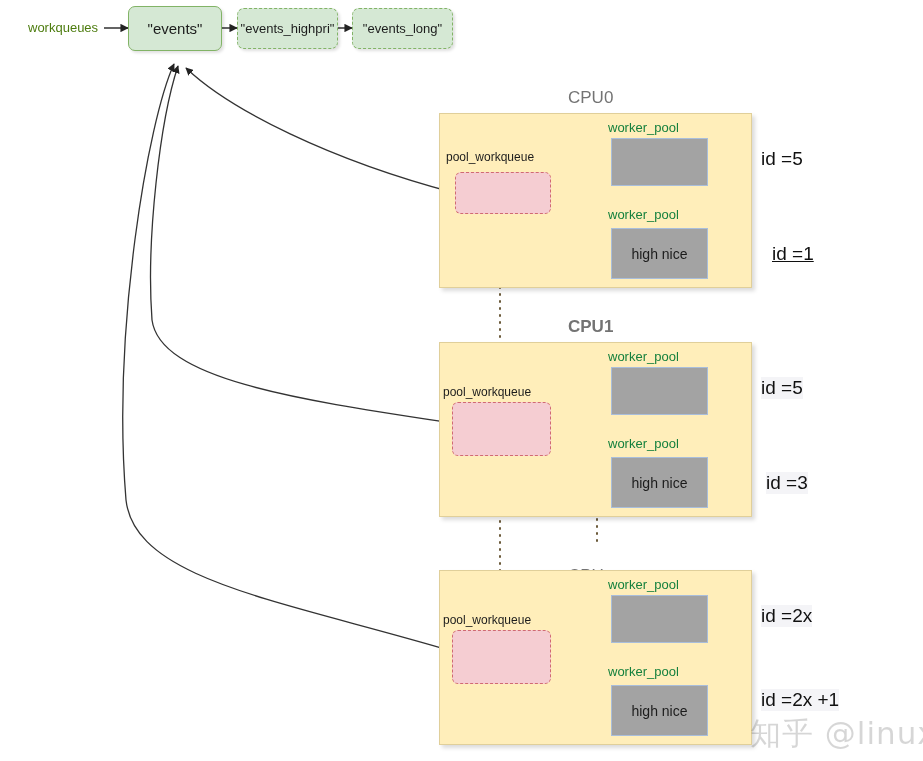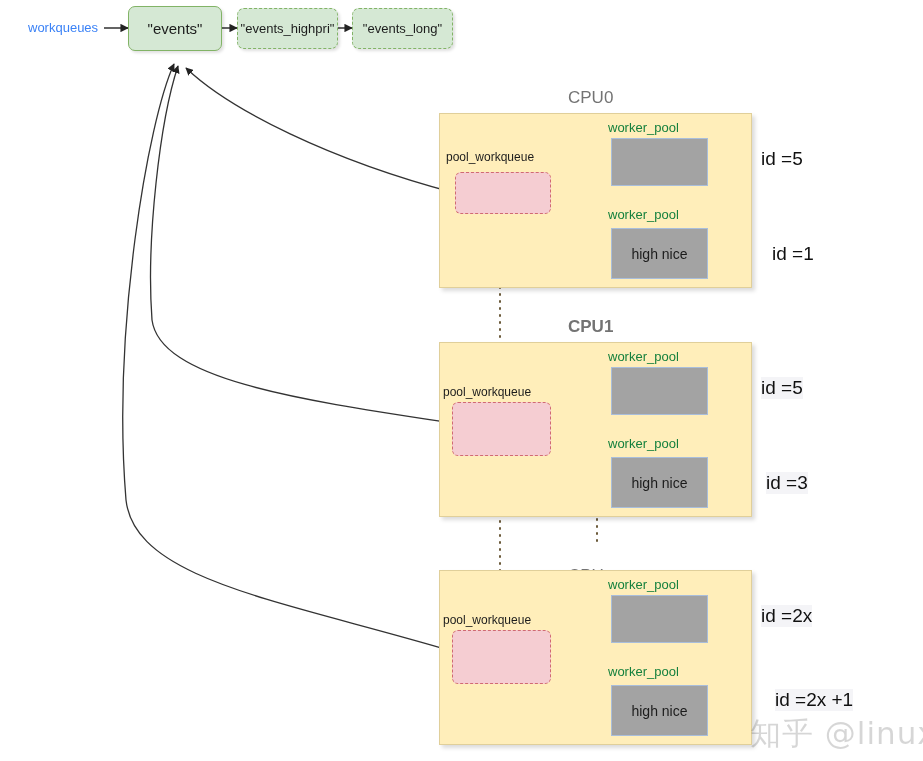--- a/index.html
+++ b/index.html
@@ -44,21 +44,21 @@
   }
   .wq-box.dashed {
     border-style: dashed;
   }
   .wq-box.small-text {
     font-size: 13px;
   }
   .plain-label {
     position: absolute;
     font-size: 13px;
-    color: #3b82f6;
+    color: #4d7c0f;
     white-space: nowrap;
   }
   
   .cpu-box {
     background: #ffeeba;
     border: 1px solid #e0cf9a;
     box-shadow: 3px 3px 4px rgba(0,0,0,0.14);
   }
   .cpu-title {
     position: absolute;
@@ -179,21 +179,21 @@
   <div class="wp-label" style="left:608px; top:120px;">worker_pool</div>
   <div class="node wp-box" style="left:611px; top:138px; width:97px; height:48px;">
     <span></span>
   </div>
   <div class="id-label" style="left:761px; top:148px;">id =5</div>
 
   <div class="wp-label" style="left:608px; top:207px;">worker_pool</div>
   <div class="node wp-box" style="left:611px; top:228px; width:97px; height:51px;">
     <span>high nice</span>
   </div>
-  <div class="id-label" style="left:772px; top:243px;">id =1</div>
+  <div class="id-label" style="left:772px; top:243px;text-decoration:underline;">id =1</div>
 
   <div class="cpu-title" style="left:568px; top:317px;font-weight:bold;">CPU1</div>
   <div class="node cpu-box" style="left:439px; top:342px; width:313px; height:175px;"></div>
 
   <div class="pwq-label" style="left:443px; top:385px;">pool_workqueue</div>
   <div class="node pwq-box" style="left:452px; top:402px; width:99px; height:54px;"></div>
 
   <div class="wp-label" style="left:608px; top:349px;">worker_pool</div>
   <div class="node wp-box" style="left:611px; top:367px; width:97px; height:48px;">
     <span></span>
@@ -215,17 +215,17 @@
   <div class="wp-label" style="left:608px; top:577px;">worker_pool</div>
   <div class="node wp-box" style="left:611px; top:595px; width:97px; height:48px;">
     <span></span>
   </div>
   <div class="id-label shaded" style="left:761px; top:605px;">id =2x</div>
 
   <div class="wp-label" style="left:608px; top:664px;">worker_pool</div>
   <div class="node wp-box" style="left:611px; top:685px; width:97px; height:51px;">
     <span>high nice</span>
   </div>
-  <div class="id-label shaded" style="left:761px; top:689px;margin-left:14px;">id =2x +1</div>
+  <div class="id-label shaded" style="left:761px; top:689px;">id =2x +1</div>
 
   <div id="watermark" style="left:750px; top:713px;">知乎 @linux</div>
 
 </div>
 
 </body></html>

